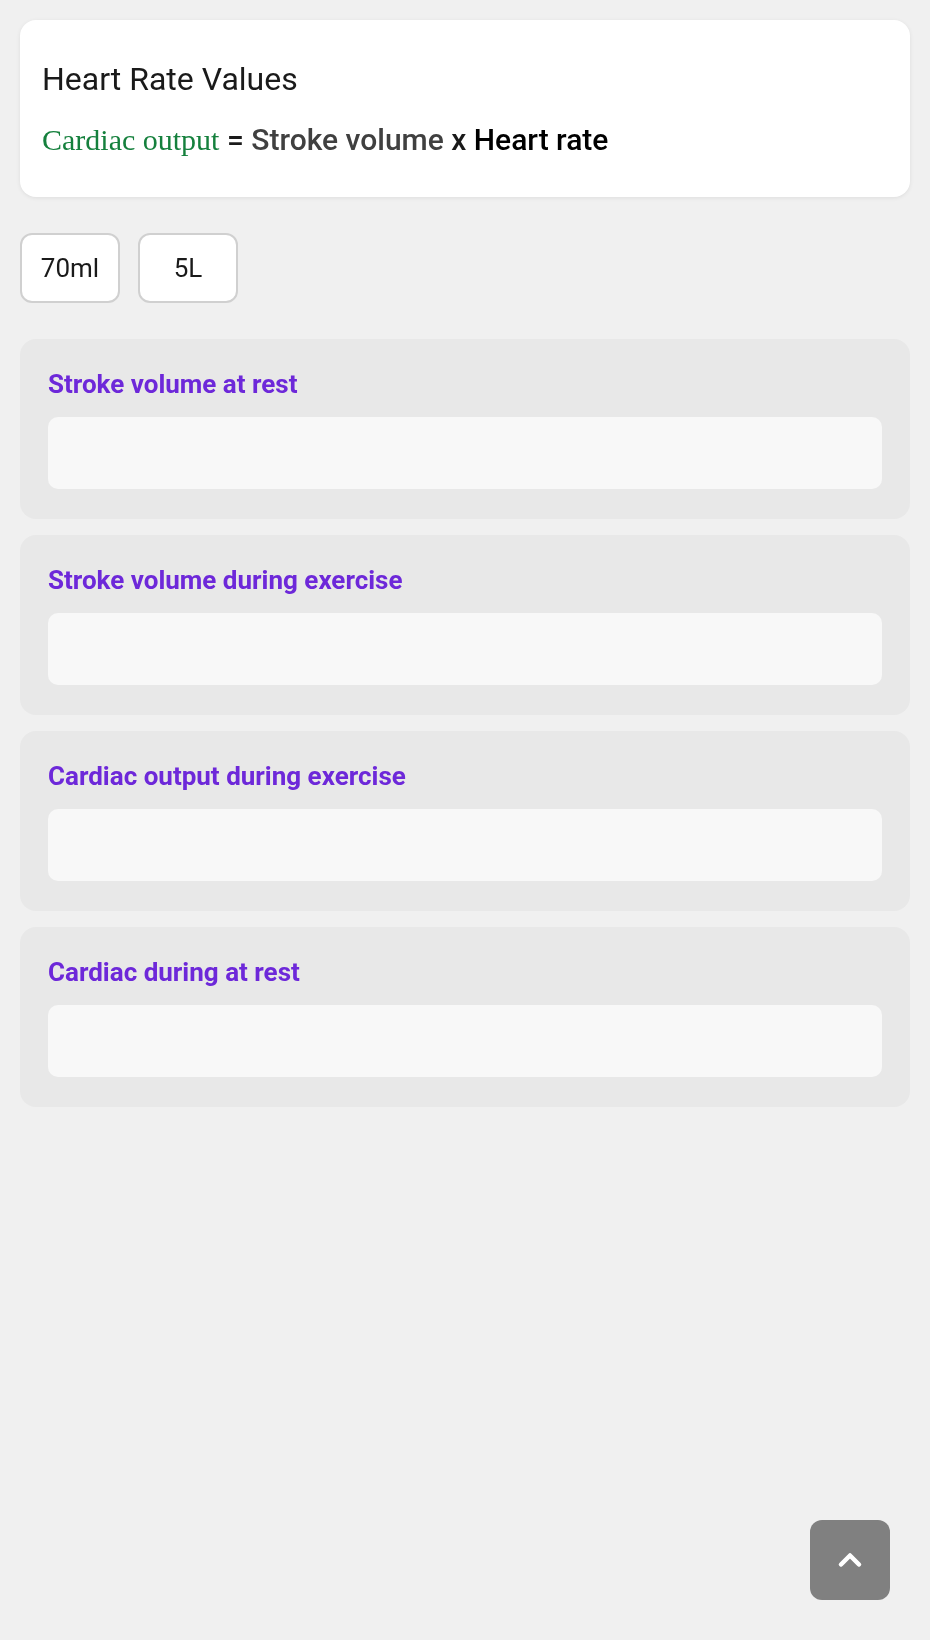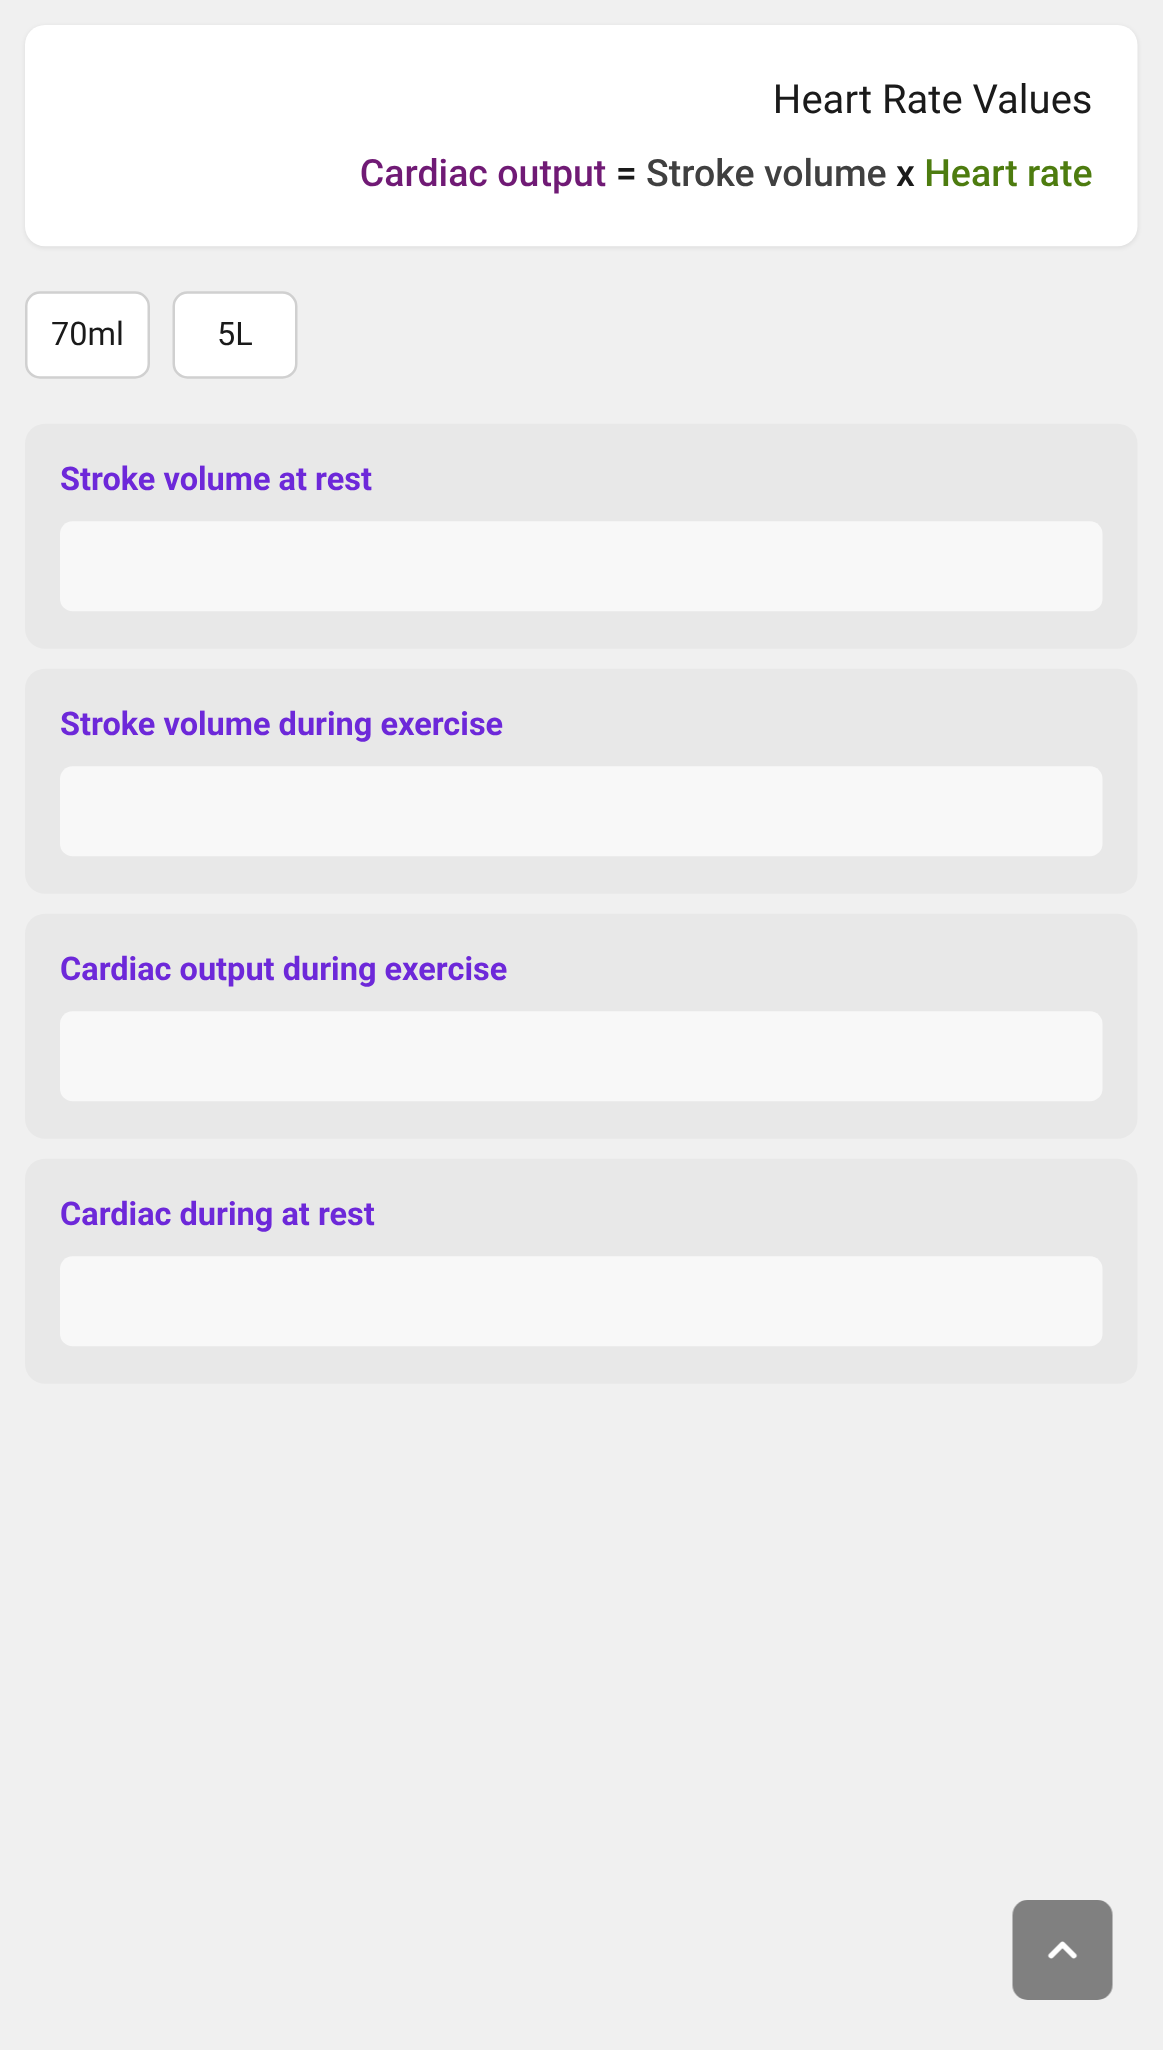--- a/index.html
+++ b/index.html
@@ -12,56 +12,57 @@
       background-color: #f0f0f0;
       font-family: -apple-system, BlinkMacSystemFont, 'Segoe UI', Roboto, sans-serif;
       width: 930px;
       min-height: 1640px;
       padding: 20px;
     }
 
     .header-card {
       background: #ffffff;
       border-radius: 16px;
-      padding: 40px 36px;
-      text-align: right;
+      padding: 40px 22px;
+      text-align: left;
       margin-bottom: 36px;
       box-shadow: 0 1px 4px rgba(0,0,0,0.08);
     }
 
     .header-title {
       font-size: 32px;
       font-weight: 400;
       color: #1a1a1a;
       margin-bottom: 24px;
     }
 
     .formula-line {
       font-size: 30px;
       font-weight: 500;
     }
 
     .cardiac-output-text {
-      color: #701a75;
+      color: #15803d;
+      font-family: Liberation Serif, serif;
     }
 
     .equals-text {
       color: #1a1a1a;
     }
 
     .stroke-volume-text {
       color: #404040;
     }
 
     .multiply-text {
       color: #1a1a1a;
     }
 
     .heart-rate-text {
-      color: #4d7c0f;
+      color: #000000;
     }
 
     .options-row {
       display: flex;
       flex-direction: row;
       gap: 18px;
       margin-bottom: 36px;
       flex-wrap: wrap;
     }
 

